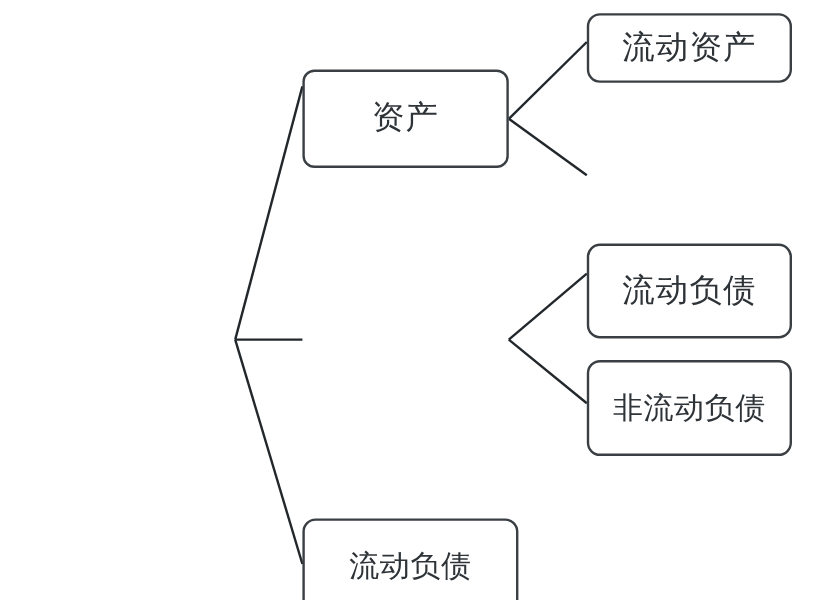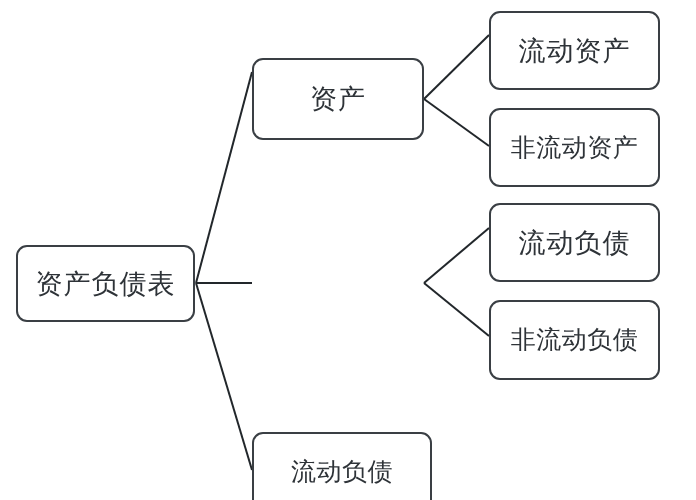--- a/index.html
+++ b/index.html
@@ -63,40 +63,34 @@
       <line x1="196" y1="283" x2="252" y2="470"></line>
 
       <line x1="424" y1="99" x2="489" y2="35"></line>
       <line x1="424" y1="99" x2="489" y2="146"></line>
 
       <line x1="424" y1="283" x2="489" y2="228"></line>
       <line x1="424" y1="283" x2="489" y2="336"></line>
     </g>
   </svg>
 
-  <div class="node-box" style="left:16px; top:245px; width:179px; height:77px;">
-    <span class="node-label">资产负债表</span>
-  </div>
 
-  <div class="node-box" style="left:252px; top:58px; width:172px; height:82px;">
+  <div class="node-box" style="left:252px; top:58px; width:172px; height:82px;border-radius:10px;">
     <span class="node-label">资产</span>
   </div>
 
 
   <div class="node-box" style="left:252px; top:432px; width:180px; height:79px;">
     <span class="node-label compact">流动负债</span>
   </div>
 
-  <div class="node-box" style="left:489px; top:11px; width:171px; height:79px;">
+  <div class="node-box" style="left:489px; top:11px; width:171px; height:58px;">
     <span class="node-label">流动资产</span>
   </div>
 
-  <div class="node-box" style="left:489px; top:108px; width:171px; height:79px;">
-    <span class="node-label compact">非流动资产</span>
-  </div>
 
   <div class="node-box" style="left:489px; top:300px; width:171px; height:80px;">
     <span class="node-label compact">非流动负债</span>
   </div>
 
   <div class="node-box" style="left:489px; top:203px; width:171px; height:79px;">
     <span class="node-label">流动负债</span>
   </div>
 
 </div>

